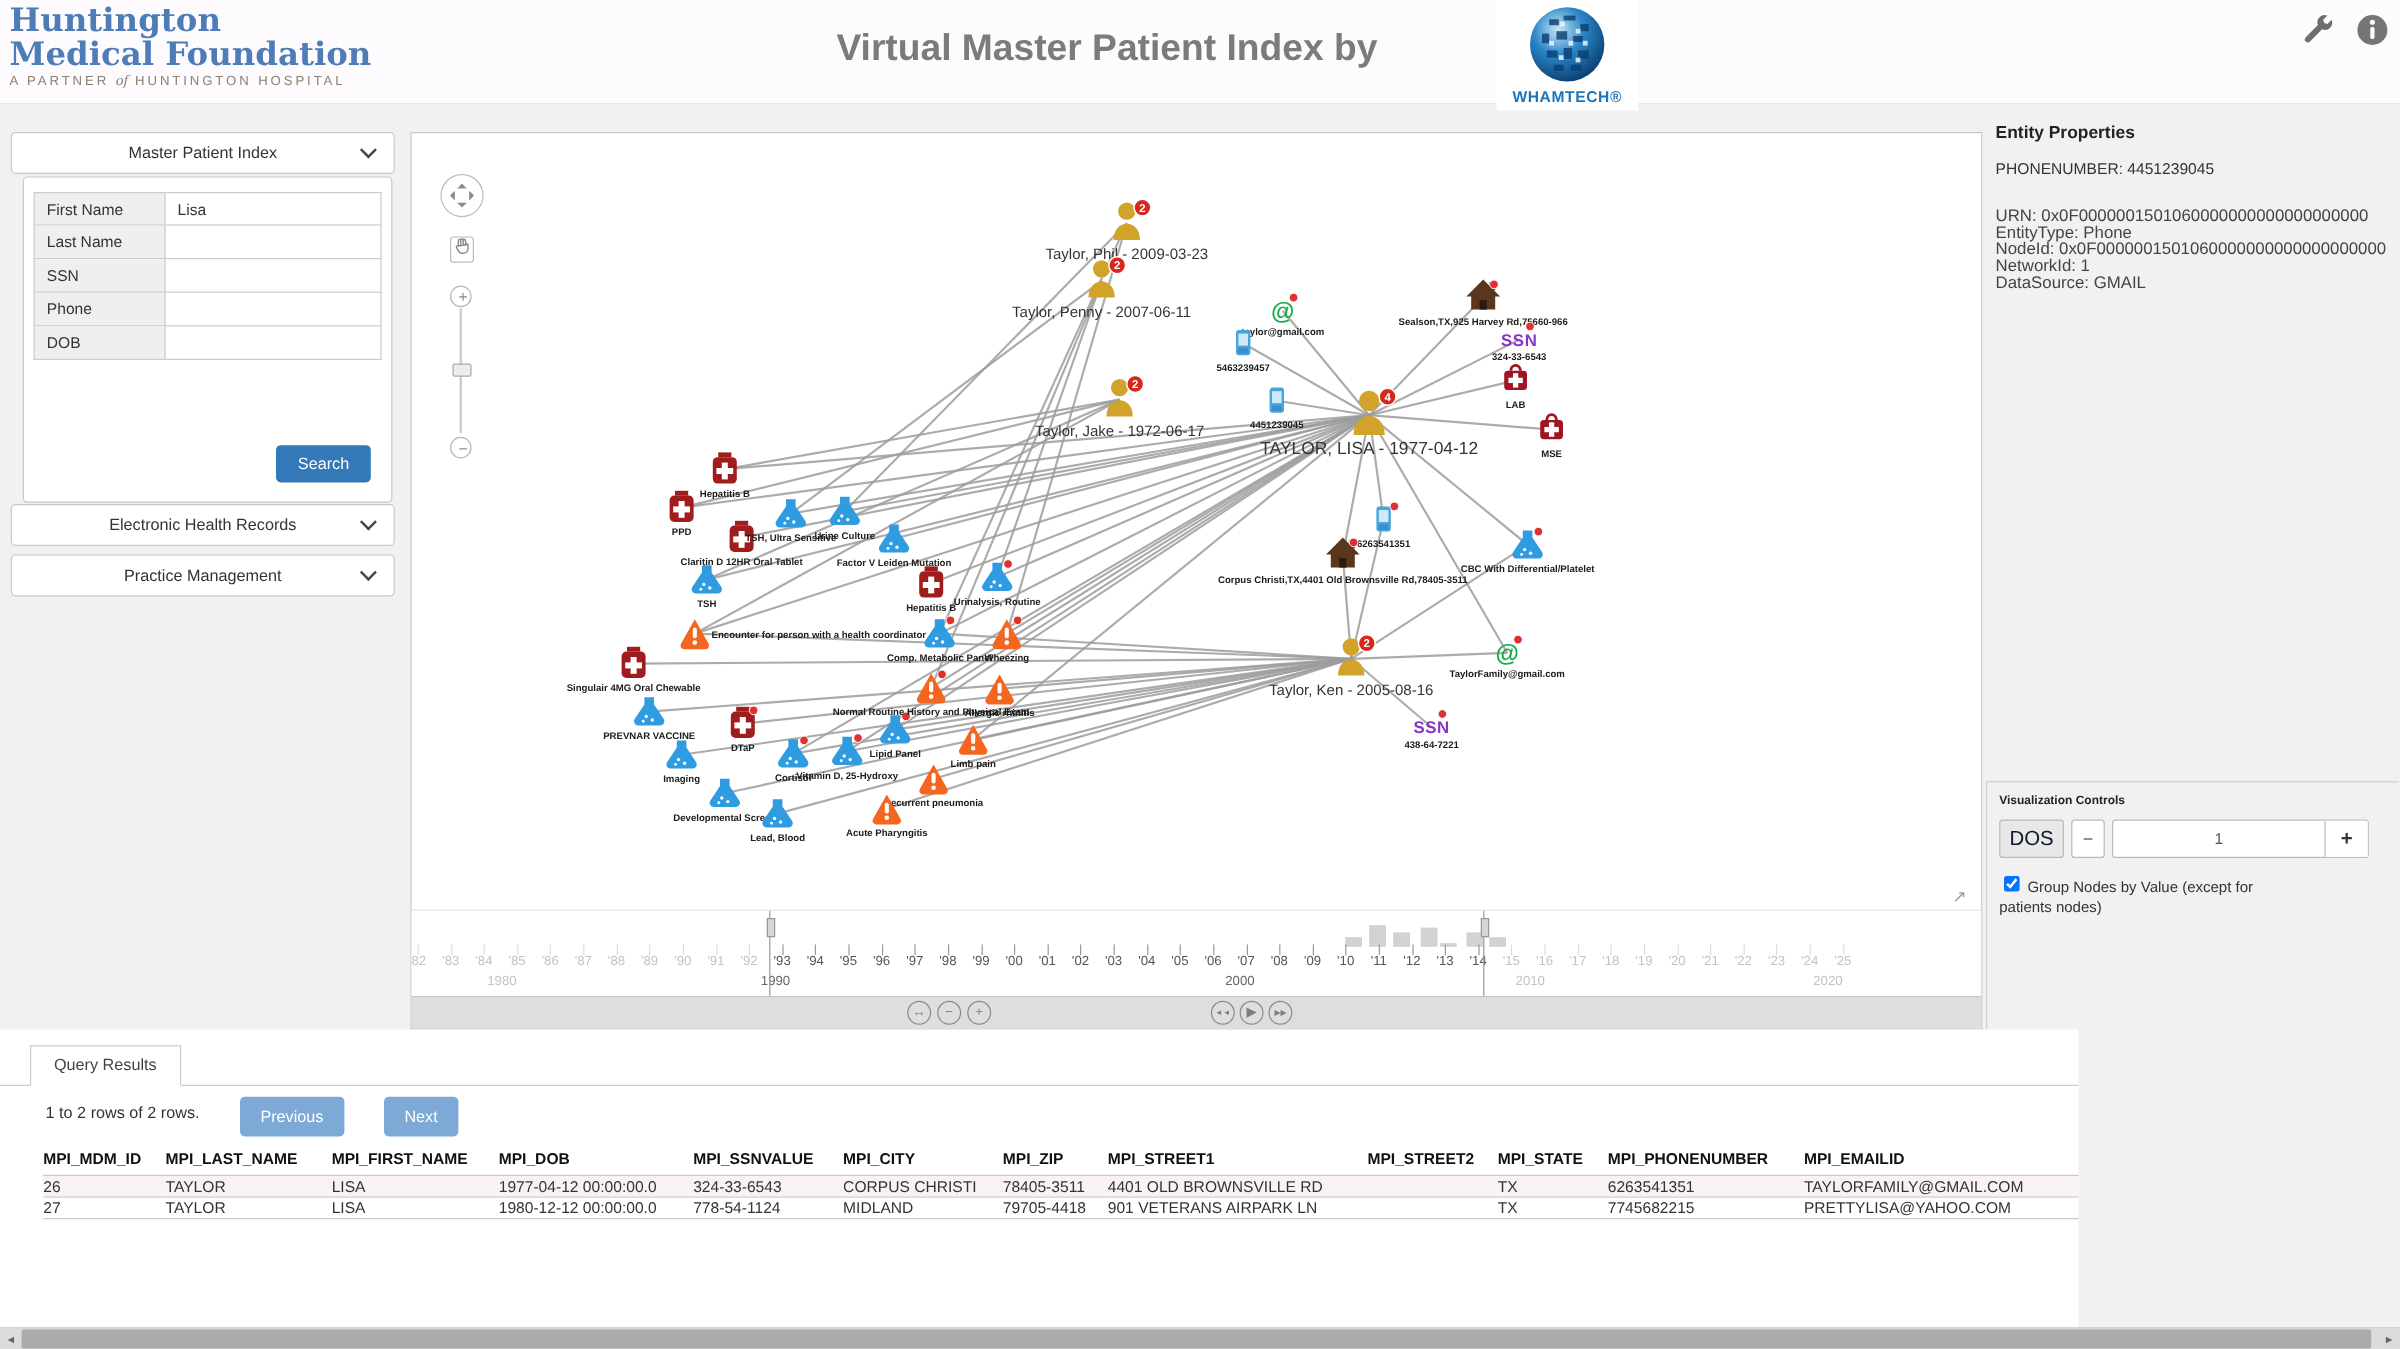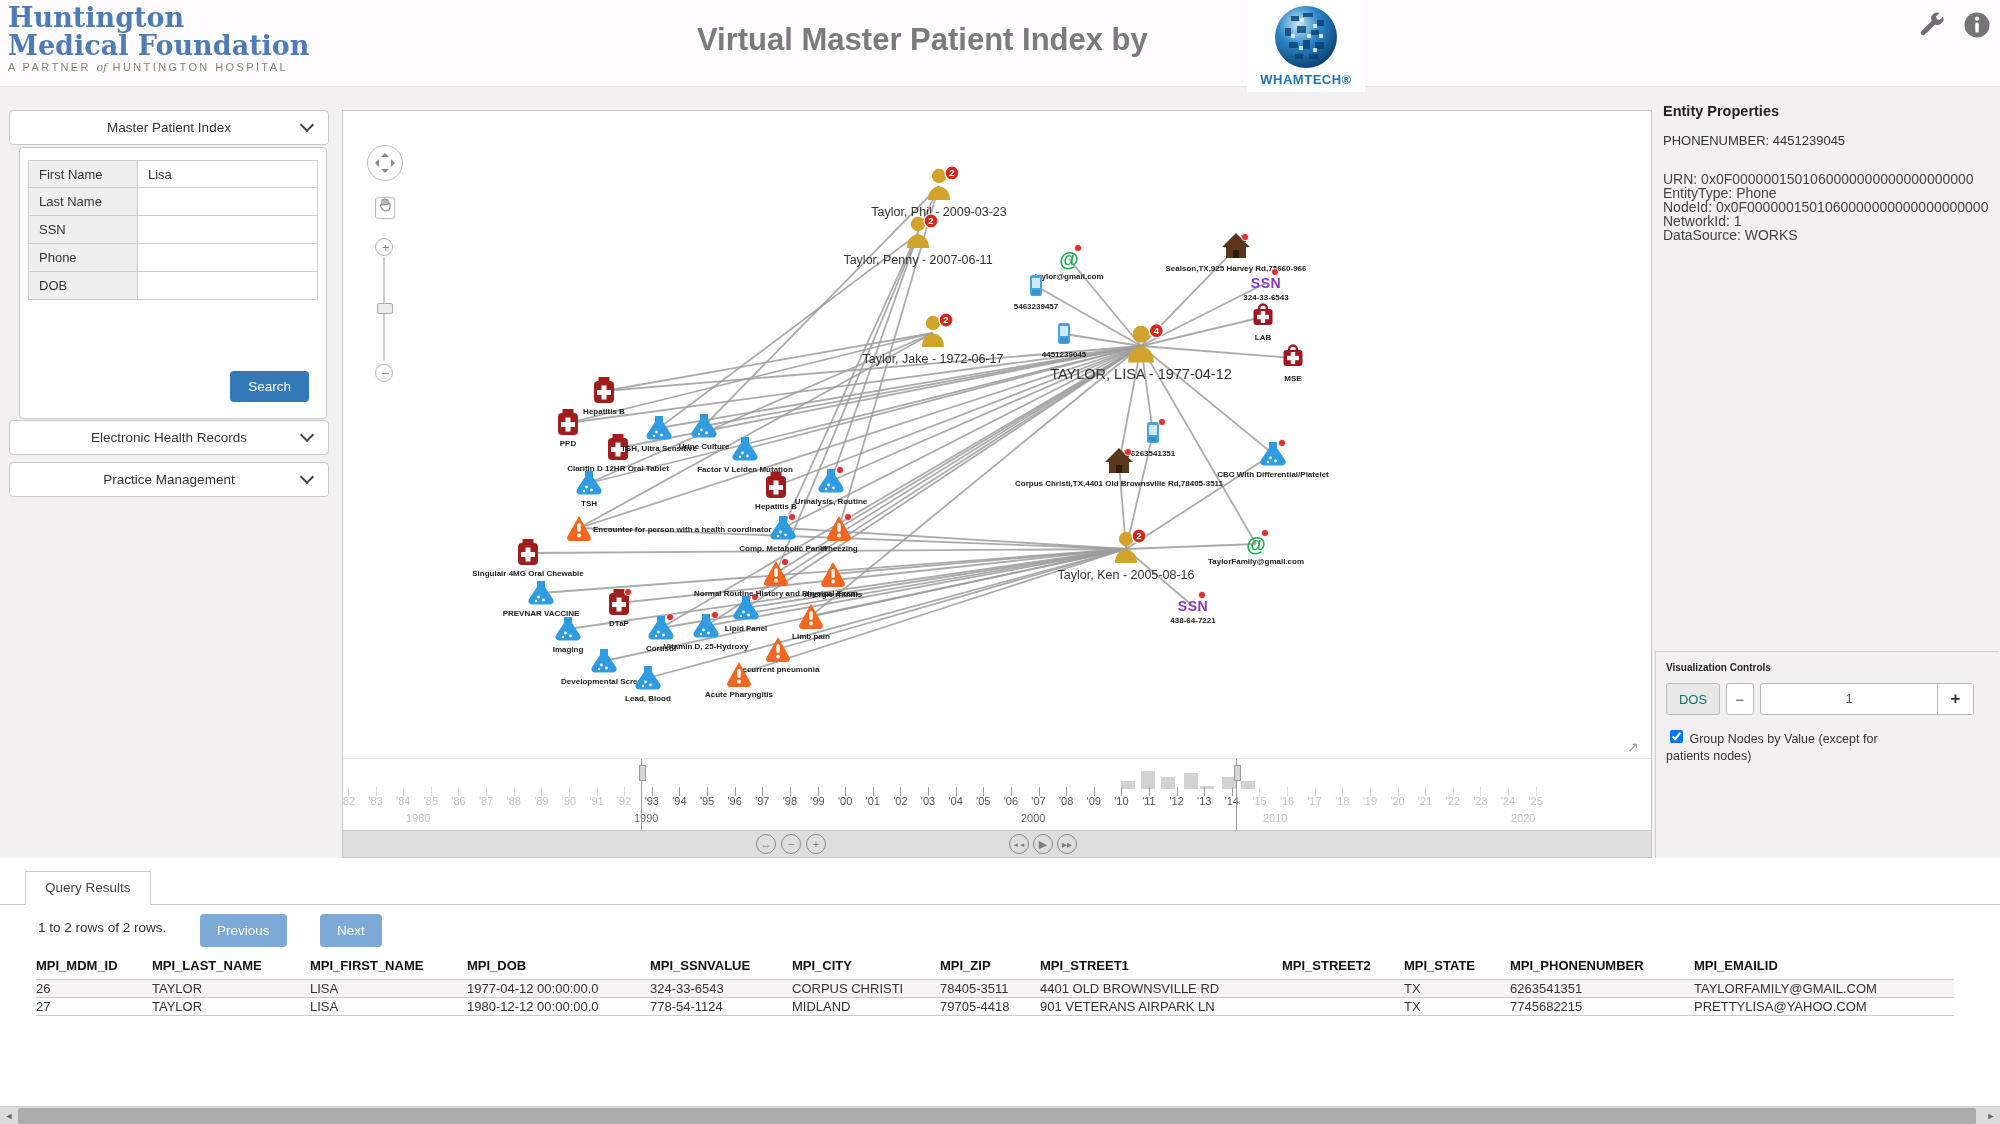--- a/index.html
+++ b/index.html
@@ -50,28 +50,28 @@
   .cbtn{position:absolute;top:3px;width:20px;height:20px;border:1.5px solid #8a8a8a;border-radius:50%;background:transparent;color:#7d7d7d;font-size:11px;line-height:17px;text-align:center;box-sizing:border-box;padding:0;cursor:pointer;font-family:"Liberation Sans",sans-serif;}
   
   #entity-props{position:absolute;left:1663px;top:103px;width:330px;}
   #ep-title{font-size:14.5px;font-weight:bold;color:#222;}
   #ep-primary{font-size:13px;color:#333;margin-top:14px;}
   .ep-line{font-size:14px;color:#444;line-height:14px;}
   #ep-details{margin-top:24px;}
   #viz{position:absolute;left:1655px;top:651px;width:344px;height:207px;border-top:1px solid #cfcfcf;border-left:1px solid #cfcfcf;background:#f3f0f2;box-sizing:border-box;padding:10px 0 0 10px;}
   #viz-title{font-size:10px;font-weight:bold;color:#222;}
   #viz-row{display:flex;margin-top:10px;width:308px;height:32px;}
-  #dos-btn{width:54px;background:#e8e8e8;border:1px solid #bbb;border-radius:3px;color:#0f766e;font-size:13px;font-family:"Liberation Sans",sans-serif;}
+  #dos-btn{width:54px;background:#e8e8e8;border:1px solid #bbb;border-radius:3px;color:#0f172a;font-size:17px;font-family:"Liberation Sans",sans-serif;}
   #minus-btn{width:28px;margin-left:6px;background:#fff;border:1px solid #bbb;border-radius:3px;color:#555;font-size:15px;font-family:"Liberation Sans",sans-serif;}
   #dos-box{flex:1;margin-left:6px;display:flex;border:1px solid #bbb;border-radius:3px;background:#fff;}
   #dos-value{flex:1;text-align:center;font-size:13px;color:#555;line-height:30px;}
   #plus-btn{width:36px;border:none;border-left:1px solid #bbb;background:#fff;font-size:17px;font-weight:bold;color:#333;font-family:"Liberation Sans",sans-serif;}
   #viz-check{margin-top:12px;width:250px;font-size:12.5px;color:#333;line-height:17px;}
   
-  #results{position:absolute;left:0;top:858px;width:2000px;height:248px;background:#fff;}
+  #results{position:absolute;left:0;top:858px;width:1732px;height:248px;background:#fff;}
   #tabs-row{position:absolute;left:0;top:13px;width:100%;height:34px;border-bottom:1px solid #ccc;box-sizing:border-box;}
   #qr-tab{position:absolute;left:25px;top:0;height:34px;background:#fff;border:1px solid #ccc;border-bottom:1px solid #fff;box-sizing:border-box;padding:0 19px;font-size:13.5px;color:#444;line-height:32px;}
   #summary{position:absolute;left:38px;top:62px;font-size:13.5px;color:#333;}
   .pg-btn{position:absolute;top:56px;height:33px;background:#7ca9d6;color:#fff;border:none;border-radius:4px;font-size:13.5px;padding:0 17px;font-family:"Liberation Sans",sans-serif;cursor:pointer;}
   #results-table{position:absolute;left:36px;top:98px;border-collapse:collapse;table-layout:fixed;}
   #results-table th{font-size:13px;color:#111;text-align:left;font-weight:bold;padding:2px 0 6px 0;white-space:nowrap;}
   #results-table td{font-size:13px;color:#333;padding:1px 0;border-top:1px solid #c9c9c9;white-space:nowrap;overflow:hidden;}
   #results-table tr.r0 td{background:#f8f2f5;}
   #results-table tr.last td{border-bottom:1px solid #c9c9c9;}
   
@@ -760,21 +760,21 @@
 </div>
 
 <div id="entity-props">
   <div id="ep-title">Entity Properties</div>
   <div id="ep-primary">PHONENUMBER: 4451239045</div>
   <div id="ep-details">
     <div class="ep-line">URN: 0x0F0000001501060000000000000000000</div>
     <div class="ep-line">EntityType: Phone</div>
     <div class="ep-line">NodeId: 0x0F0000001501060000000000000000000</div>
     <div class="ep-line">NetworkId: 1</div>
-    <div class="ep-line">DataSource: WORKS</div>
+    <div class="ep-line">DataSource: GMAIL</div>
   </div>
 </div>
 <div id="viz">
   <div id="viz-title">Visualization Controls</div>
   <div id="viz-row">
     <button id="dos-btn">DOS</button>
     <button id="minus-btn">−</button>
     <div id="dos-box">
       <div id="dos-value">1</div>
       <button id="plus-btn">+</button>

